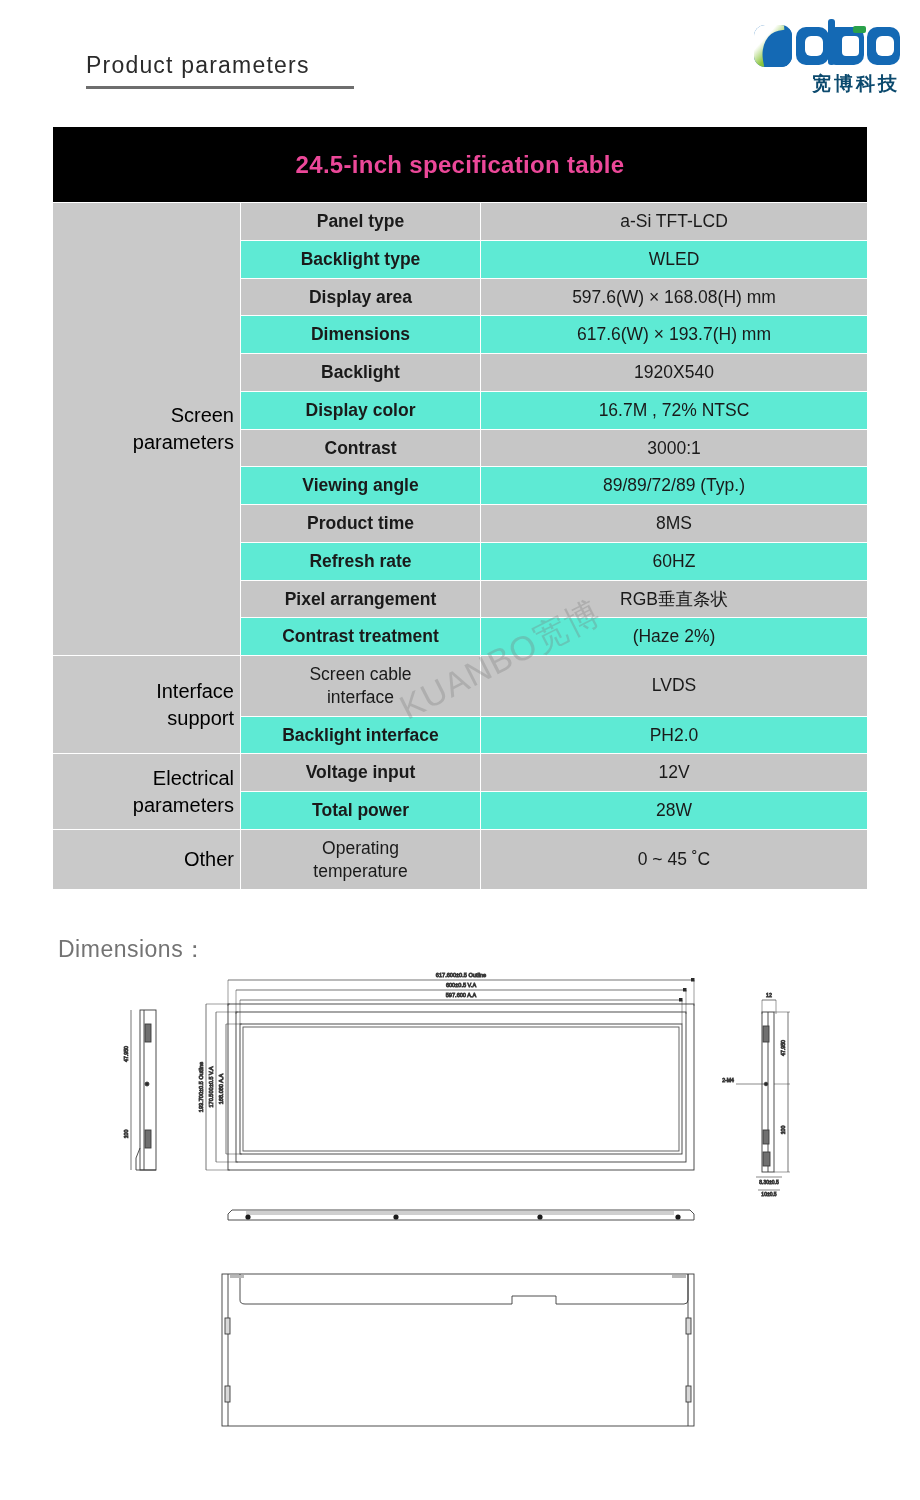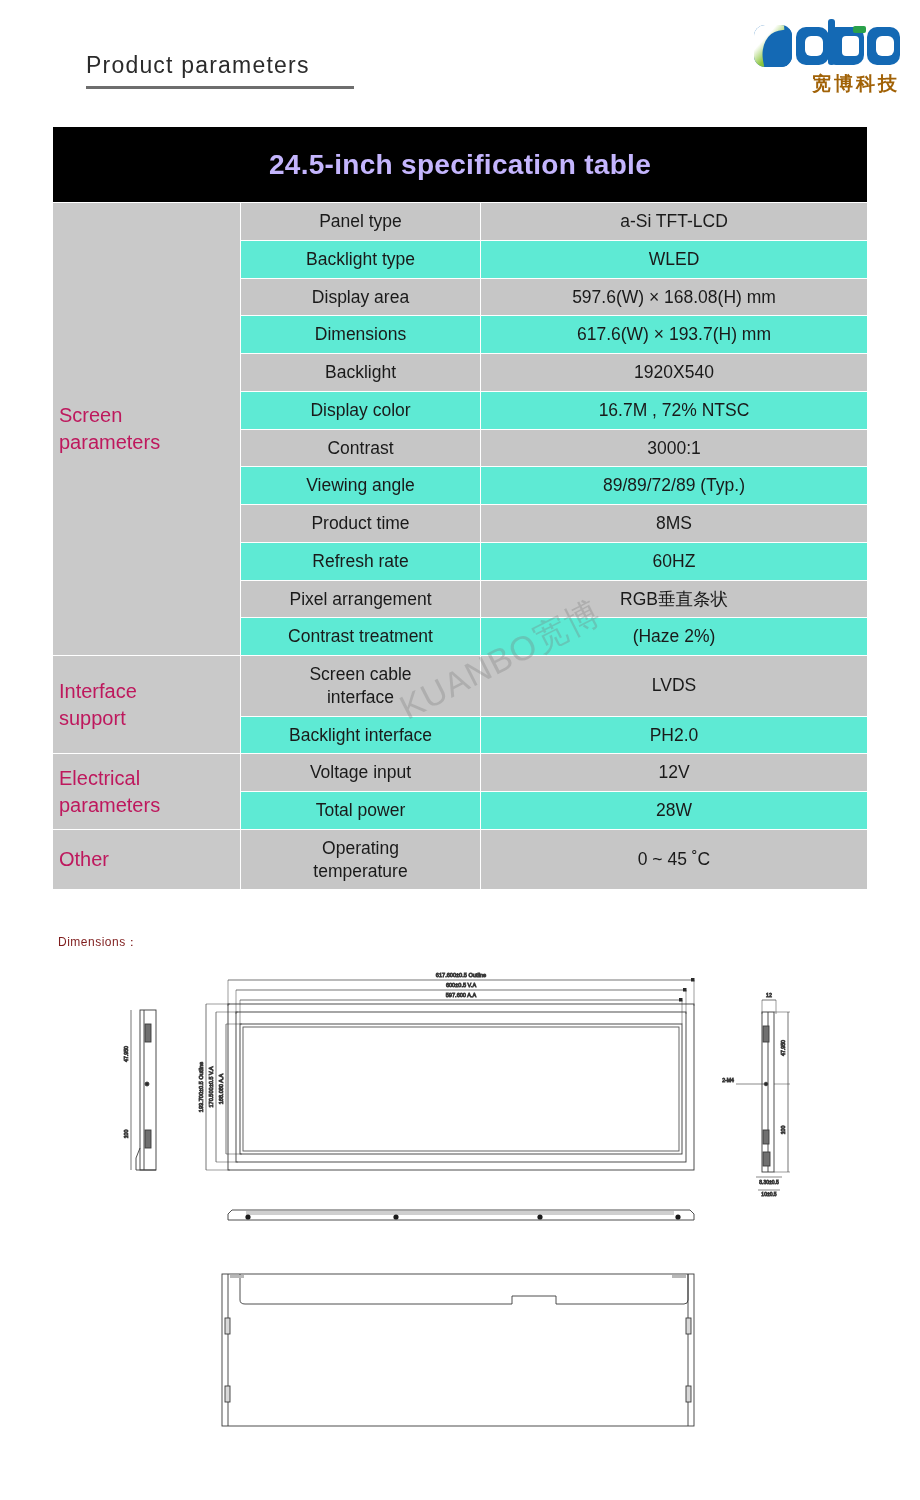--- a/index.html
+++ b/index.html
@@ -57,64 +57,64 @@
   }
   .logo-b::before {
     content: ""; position: absolute; left: -4px; top: -8px;
     width: 7px; height: 46px; background: #1469b4; border-radius: 3px;
   }
   .logo-green-dot {
     position: absolute; right: 34px; top: 2px; width: 13px; height: 7px;
     background: #2aa14a; border-radius: 2px;
   }
   .logo-cn {
-    font-size: 19px; color: #a16207; letter-spacing: 3px;
+    font-size: 19px; color: #0c4a6e; letter-spacing: 3px;
     margin-top: 3px; text-align: right; font-weight: bold;
   }
 
   
   .spec-table {
     position: absolute; left: 52px; top: 126px;
     width: 816px; border-collapse: collapse;
   }
   .spec-table td { border: 1px solid #ffffff; }
   .tbl-header {
-    background: #000000; color: #c4b5fd;
-    font-size: 28px; font-weight: bold; text-align: center;
+    background: #000000; color: #ec4899;
+    font-size: 24px; font-weight: bold; text-align: center;
     height: 76px; letter-spacing: 0.3px;
   }
   .cat-cell {
-    width: 188px; background: #c9c9c9; text-align: left;
-    font-size: 20px; color: #be185d; line-height: 1.35; padding: 4px 6px;
+    width: 188px; background: #c9c9c9; text-align: right;
+    font-size: 20px; color: #000000; line-height: 1.35; padding: 4px 6px;
   }
   .param-cell {
     width: 240px; text-align: center; font-size: 17.5px;
     color: #1a1a1a; line-height: 1.3; padding: 7px 6px;
   }
   .value-cell {
     text-align: center; font-size: 17.5px; color: #1a1a1a;
     line-height: 1.3; padding: 7px 6px; margin-left: 35px;
   }
   .rowA .param-cell, .rowA .value-cell { background: #c6c6c6; }
   .rowB .param-cell, .rowB .value-cell { background: #5eead4; }
-  .r-h { height: 35px; }
+  .r-h { height: 35px; font-weight: bold; }
   .r-h2 { height: 49px; }
 
   
   .watermark {
     position: absolute; left: 392px; top: 690px;
     font-size: 34px; color: rgba(120,120,120,0.30);
     transform: rotate(-27deg); transform-origin: left top;
     white-space: nowrap; pointer-events: none; letter-spacing: 1px;
   }
 
   
   .dims-label {
     position: absolute; left: 58px; top: 934px;
-    font-size: 12px; color: #7f1d1d; letter-spacing: 0.5px;
+    font-size: 23px; color: #737373; letter-spacing: 0.5px;
   }
   .drawing { position: absolute; left: 0; top: 962px; width: 920px; height: 500px; }
 </style>
 </head>
 <body>
 
 <div class="page">
 
   <div class="page-title-wrap">
     <div class="page-title">Product  parameters</div>

